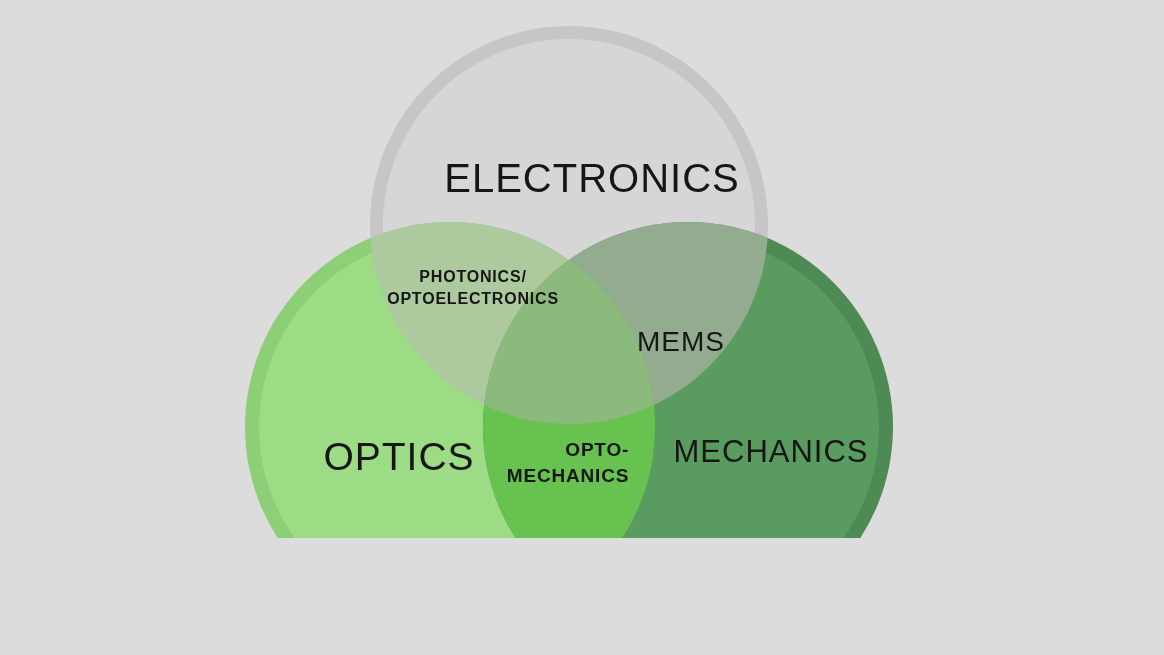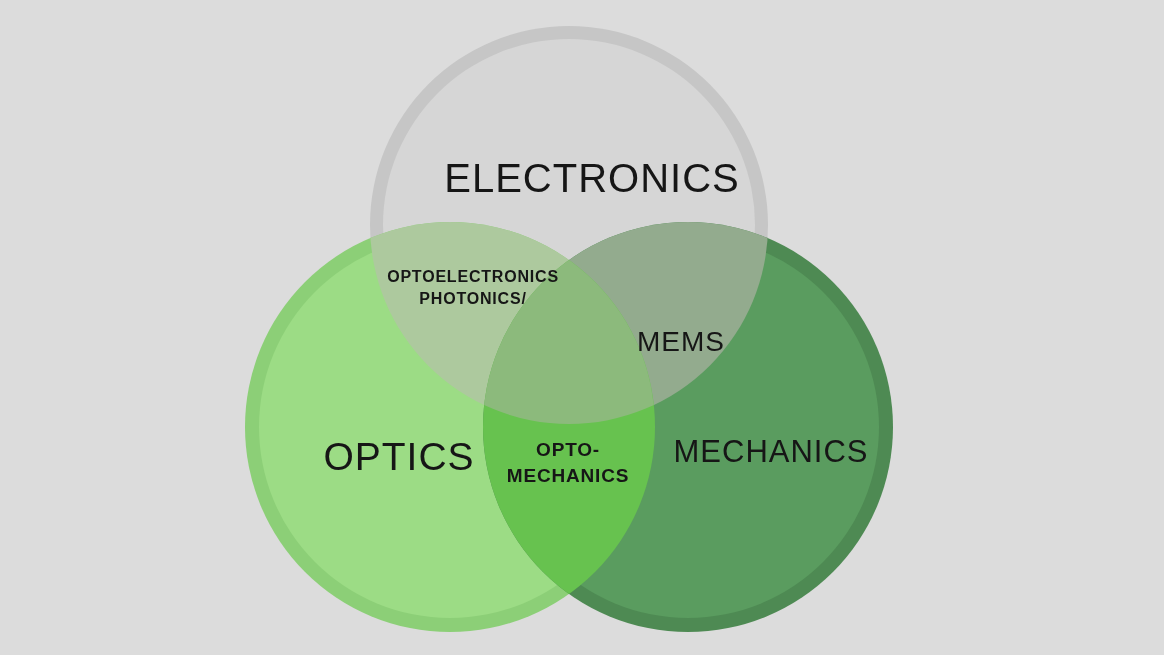--- a/index.html
+++ b/index.html
@@ -3,21 +3,21 @@
 <meta charset="utf-8">
 <style>
   html, body {
     margin: 0;
     padding: 0;
     background: #dcdcdc;
   }
   .canvas {
     position: relative;
     width: 1164px;
-    height: 655px;
+    height: 538px;
     overflow: hidden;
     font-family: "Liberation Sans", sans-serif;
   }
   .canvas svg {
     position: absolute;
     inset: 0;
     display: block;
   }
   .lbl {
     position: absolute;
@@ -30,21 +30,21 @@
     user-select: none;
   }
   .line { display: block; }
 
   .lbl-electronics { left: 592px; top: 178px; font-size: 40px; font-weight: 500; }
   .lbl-optics      { left: 399px; top: 457px; font-size: 39px; font-weight: 400; }
   .lbl-mechanics   { left: 771px; top: 452px; font-size: 31px; font-weight: 500; }
   .lbl-mems        { left: 681px; top: 307px; font-size: 28px; font-weight: 500; margin-top: 35px; }
   .lbl-moems       { left: 569px; top: 370px; font-size: 29px; font-weight: 800; letter-spacing: 1.5px; }
   .lbl-photonics   { left: 473px; top: 288px; font-size: 16px; font-weight: 600; line-height: 22px; letter-spacing: 0.8px; }
-  .lbl-optomech    { left: 568px; top: 463px; font-size: 19px; font-weight: 600; line-height: 26px; letter-spacing: 0.8px; }
+  .lbl-optomech    { left: 568px; top: 463px; font-size: 19px; font-weight: 600; line-height: 26px; letter-spacing: 0.8px; text-align: right; }
 </style>
 </head>
 <body>
 
 <div class="canvas">
 
   <svg viewBox="0 0 1164 655" width="1164" height="655">
     <defs>
       <clipPath id="clipE">
           <circle cx="569" cy="225" r="199"></circle>
@@ -85,22 +85,22 @@
   <div class="lbl lbl-electronics">ELECTRONICS</div>
 
   <div class="lbl lbl-optics">OPTICS</div>
 
   <div class="lbl lbl-mechanics">MECHANICS</div>
 
   <div class="lbl lbl-mems">MEMS</div>
 
 
   <div class="lbl lbl-photonics">
+    <span class="line">PHOTONICS/</span>
     <span class="line">OPTOELECTRONICS</span>
-    <span class="line">PHOTONICS/</span>
   </div>
 
   <div class="lbl lbl-optomech">
     <span class="line">OPTO-</span>
     <span class="line">MECHANICS</span>
   </div>
 
 </div>
 
 </body></html>

